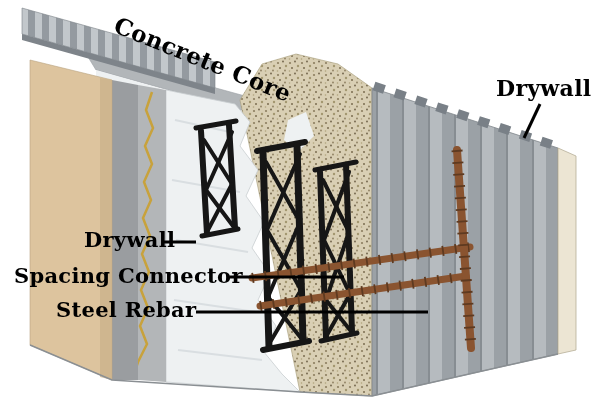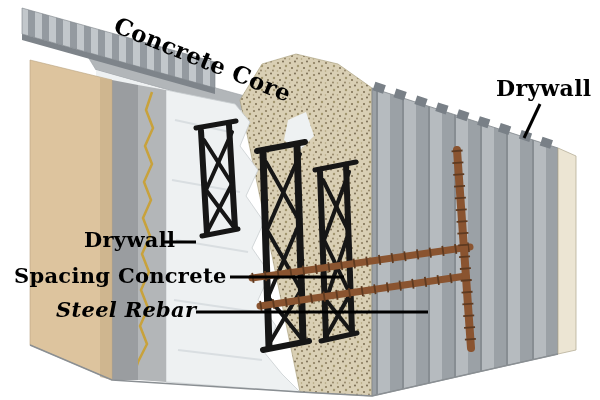--- a/index.html
+++ b/index.html
@@ -9,21 +9,21 @@
   }
   .stage svg{position:absolute;left:0;top:0;}
   .label{
     position:absolute;font-weight:700;color:#000;white-space:nowrap;line-height:1.1;
     letter-spacing:.3px;
   }
   .lbl-concrete{left:120px;top:12px;font-size:23px;transform:rotate(22deg);transform-origin:left top;}
   .lbl-drywall{left:490px;top:76px;font-size:22px;margin-left:6px;}
   .lbl-stucco{left:84px;top:228px;font-size:21px;}
   .lbl-spacing{left:14px;top:264px;font-size:21px;}
-  .lbl-rebar{left:56px;top:298px;font-size:21px;font-style:italic;}
+  .lbl-rebar{left:56px;top:298px;font-size:21px;}
 </style>
 </head>
 <body>
 
 <div class="stage">
 
   <svg width="600" height="400" viewBox="0 0 600 400">
     <defs>
       <pattern id="speckle" width="12" height="12" patternUnits="userSpaceOnUse">
         <rect width="12" height="12" fill="#d9cfb4"></rect>
@@ -128,15 +128,15 @@
       <line x1="162" y1="242" x2="196" y2="242"></line>
       <line x1="230" y1="277" x2="344" y2="277"></line>
       <line x1="196" y1="312" x2="428" y2="312"></line>
       <line x1="540" y1="104" x2="524" y2="138"></line>
     </g>
   </svg>
 
   <div class="label lbl-concrete">Concrete Core</div>
   <div class="label lbl-drywall">Drywall</div>
   <div class="label lbl-stucco">Drywall</div>
-  <div class="label lbl-spacing">Spacing Concrete</div>
+  <div class="label lbl-spacing">Spacing Connector</div>
   <div class="label lbl-rebar">Steel Rebar</div>
 </div>
 
 </body></html>

